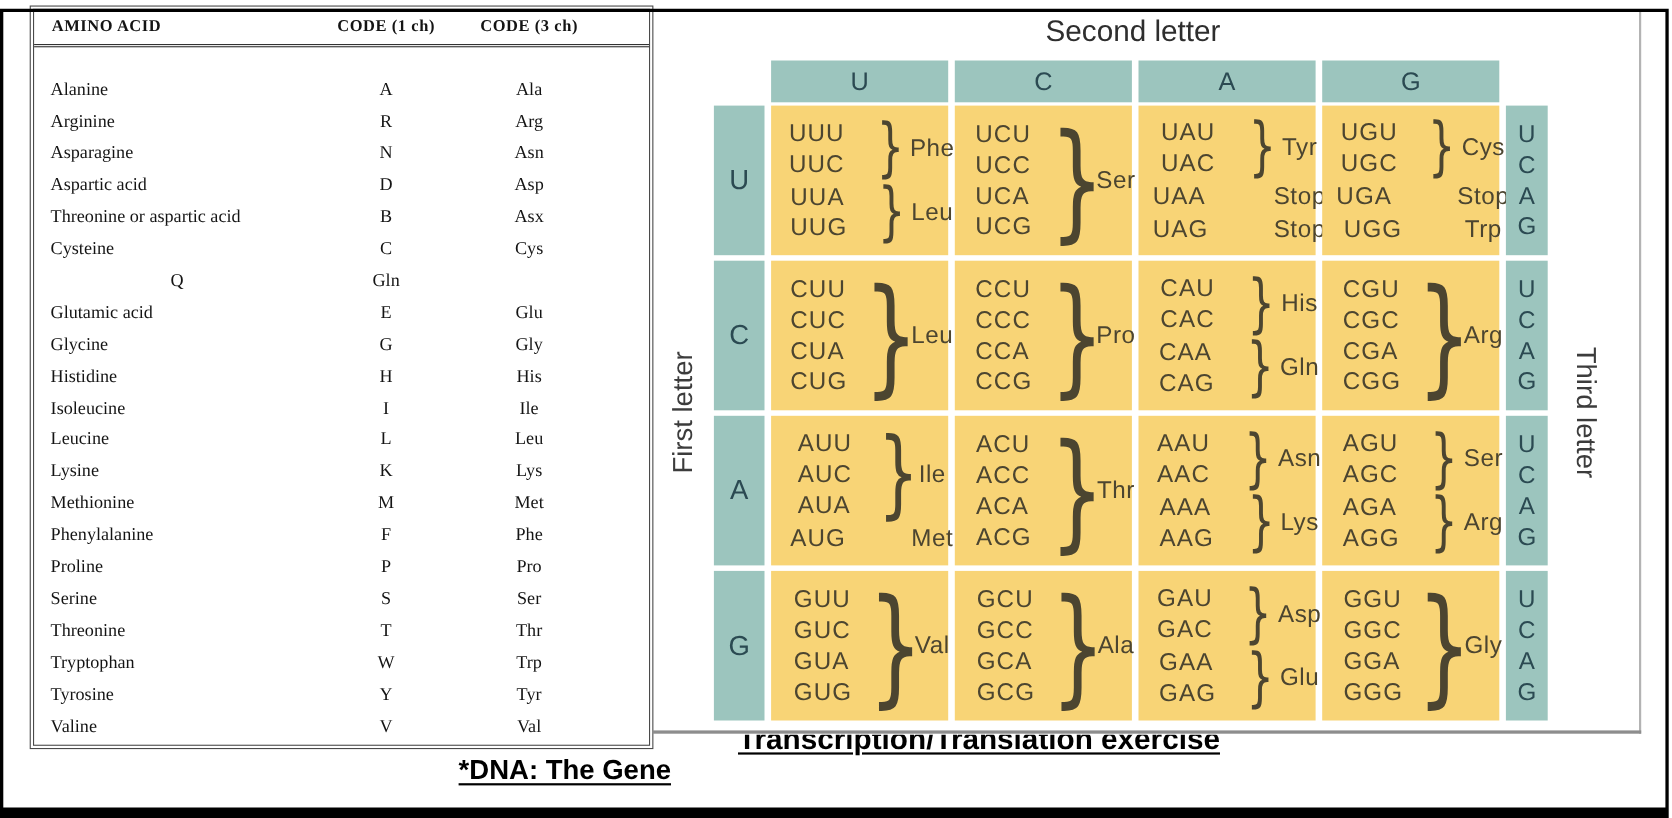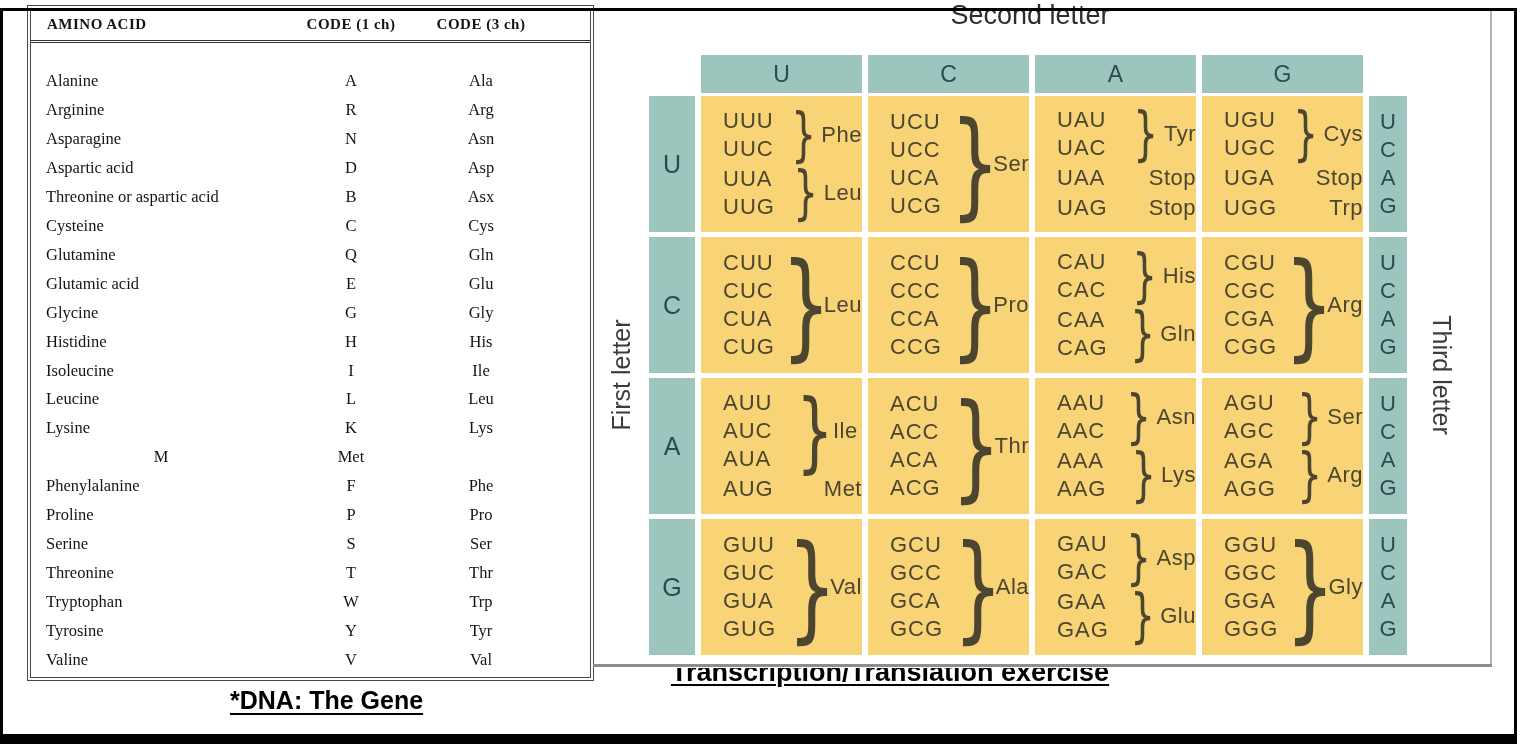--- a/index.html
+++ b/index.html
@@ -17,50 +17,50 @@
              grid-template-columns:260px 120px 140px;align-items:center;
              border-bottom:3px double #333;font-size:15px;font-weight:bold;letter-spacing:.5px;}
   .at-header .h0{padding-left:16px;}
   .at-header .h1,.at-header .h2{text-align:center;}
   .at-body{position:absolute;left:0;top:36px;right:0;bottom:3px;display:flex;flex-direction:column;margin-top:22px;}
   .at-row{flex:1;display:grid;grid-template-columns:260px 120px 140px;align-items:center;font-size:16.5px;}
   .at-row .c0{padding-left:15px;white-space:nowrap;}
   .at-row .c1,.at-row .c2{text-align:center;}
 
   
-  .cc-title{position:absolute;left:660px;top:0;width:740px;text-align:center;
+  .cc-title{position:absolute;left:660px;top:13px;width:740px;text-align:center;
             font-size:27px;color:#2e2e2e;z-index:2;}
   .cc-first{position:absolute;left:560px;top:362px;width:120px;height:26px;transform:rotate(-90deg);
             text-align:center;font-size:25px;color:#3c3c3c;z-index:2;}
   .cc-third{position:absolute;left:1383px;top:362px;width:120px;height:26px;transform:rotate(90deg);
             text-align:center;font-size:25px;color:#3c3c3c;z-index:2;}
   .cc-header{position:absolute;left:701px;top:55px;width:662px;height:38px;display:grid;
              grid-template-columns:repeat(4,1fr);column-gap:6px;z-index:2;}
   .cc-hcell{background:var(--teal);display:flex;align-items:center;justify-content:center;
             font-size:23px;color:#2b4a52;}
   .cc-grid{position:absolute;left:649px;top:96px;width:758px;display:flex;flex-direction:column;
            row-gap:5px;z-index:2;}
   .cc-row{height:136px;display:grid;grid-template-columns:46px 161px 161px 161px 161px 38px;column-gap:6px;}
   .cc-first-cell{background:var(--teal);display:flex;align-items:center;justify-content:center;
                  font-size:25px;color:#2b4a52;}
   .cc-cell{background:var(--yellow);display:flex;flex-direction:column;justify-content:center;
-           gap:2px;padding-left:22px;box-sizing:border-box;}
+           gap:2px;padding-left:22px;box-sizing:border-box;align-items:center;}
   .cc-group{display:flex;align-items:center;}
   .cc-codons{width:78px;}
   .cc-codon{line-height:28px;font-size:22px;letter-spacing:1px;color:#4c4530;white-space:nowrap;}
   .cc-bracewrap{width:28px;display:flex;align-items:center;justify-content:center;overflow:visible;}
   .cc-brace{line-height:1;color:#4c4530;transform:scaleY(1.12) scaleX(0.75);font-weight:400;
             font-family:"DejaVu Sans", sans-serif;}
   .cc-label{margin-left:4px;font-size:22px;color:#4c4530;letter-spacing:.5px;white-space:nowrap;}
   .cc-third-cell{background:var(--teal);display:flex;flex-direction:column;align-items:center;
                  justify-content:center;font-size:22px;color:#2b4a52;}
   .cc-third-cell div{line-height:28px;}
 
   
-  .caption-left{position:absolute;left:230px;top:686px;width:380px;text-align:left;
+  .caption-left{position:absolute;left:230px;top:686px;width:380px;text-align:right;
                 font-size:25px;font-weight:bold;color:#000;text-decoration:underline;
                 text-decoration-thickness:2px;text-underline-offset:4px;z-index:4;}
   .caption-right-clip{position:absolute;left:610px;top:668px;width:560px;height:25px;
                       overflow:hidden;z-index:4;}
   .caption-right{margin-top:-11px;text-align:center;font-size:27px;font-weight:bold;color:#000;
                  text-decoration:underline;text-decoration-thickness:2px;text-underline-offset:3px;
                  white-space:nowrap;}
   .gray-hline{position:absolute;left:593px;top:664px;width:899px;height:3px;background:#8d8d8d;z-index:3;}
   .gray-vline{position:absolute;left:1490px;top:9px;width:2px;height:658px;background:#b3b3b3;z-index:1;}
 </style>
@@ -101,21 +101,20 @@
           <div class="c0">Threonine or aspartic acid</div>
           <div class="c1">B</div>
           <div class="c2">Asx</div>
         </div>
         <div class="at-row">
           <div class="c0">Cysteine</div>
           <div class="c1">C</div>
           <div class="c2">Cys</div>
         </div>
         <div class="at-row">
-          <div class="c0">Glutamine</div>
           <div class="c1">Q</div>
           <div class="c2">Gln</div>
         </div>
         <div class="at-row">
           <div class="c0">Glutamic acid</div>
           <div class="c1">E</div>
           <div class="c2">Glu</div>
         </div>
         <div class="at-row">
           <div class="c0">Glycine</div>
@@ -136,20 +135,21 @@
           <div class="c0">Leucine</div>
           <div class="c1">L</div>
           <div class="c2">Leu</div>
         </div>
         <div class="at-row">
           <div class="c0">Lysine</div>
           <div class="c1">K</div>
           <div class="c2">Lys</div>
         </div>
         <div class="at-row">
+          <div class="c0">Methionine</div>
           <div class="c1">M</div>
           <div class="c2">Met</div>
         </div>
         <div class="at-row">
           <div class="c0">Phenylalanine</div>
           <div class="c1">F</div>
           <div class="c2">Phe</div>
         </div>
         <div class="at-row">
           <div class="c0">Proline</div>

